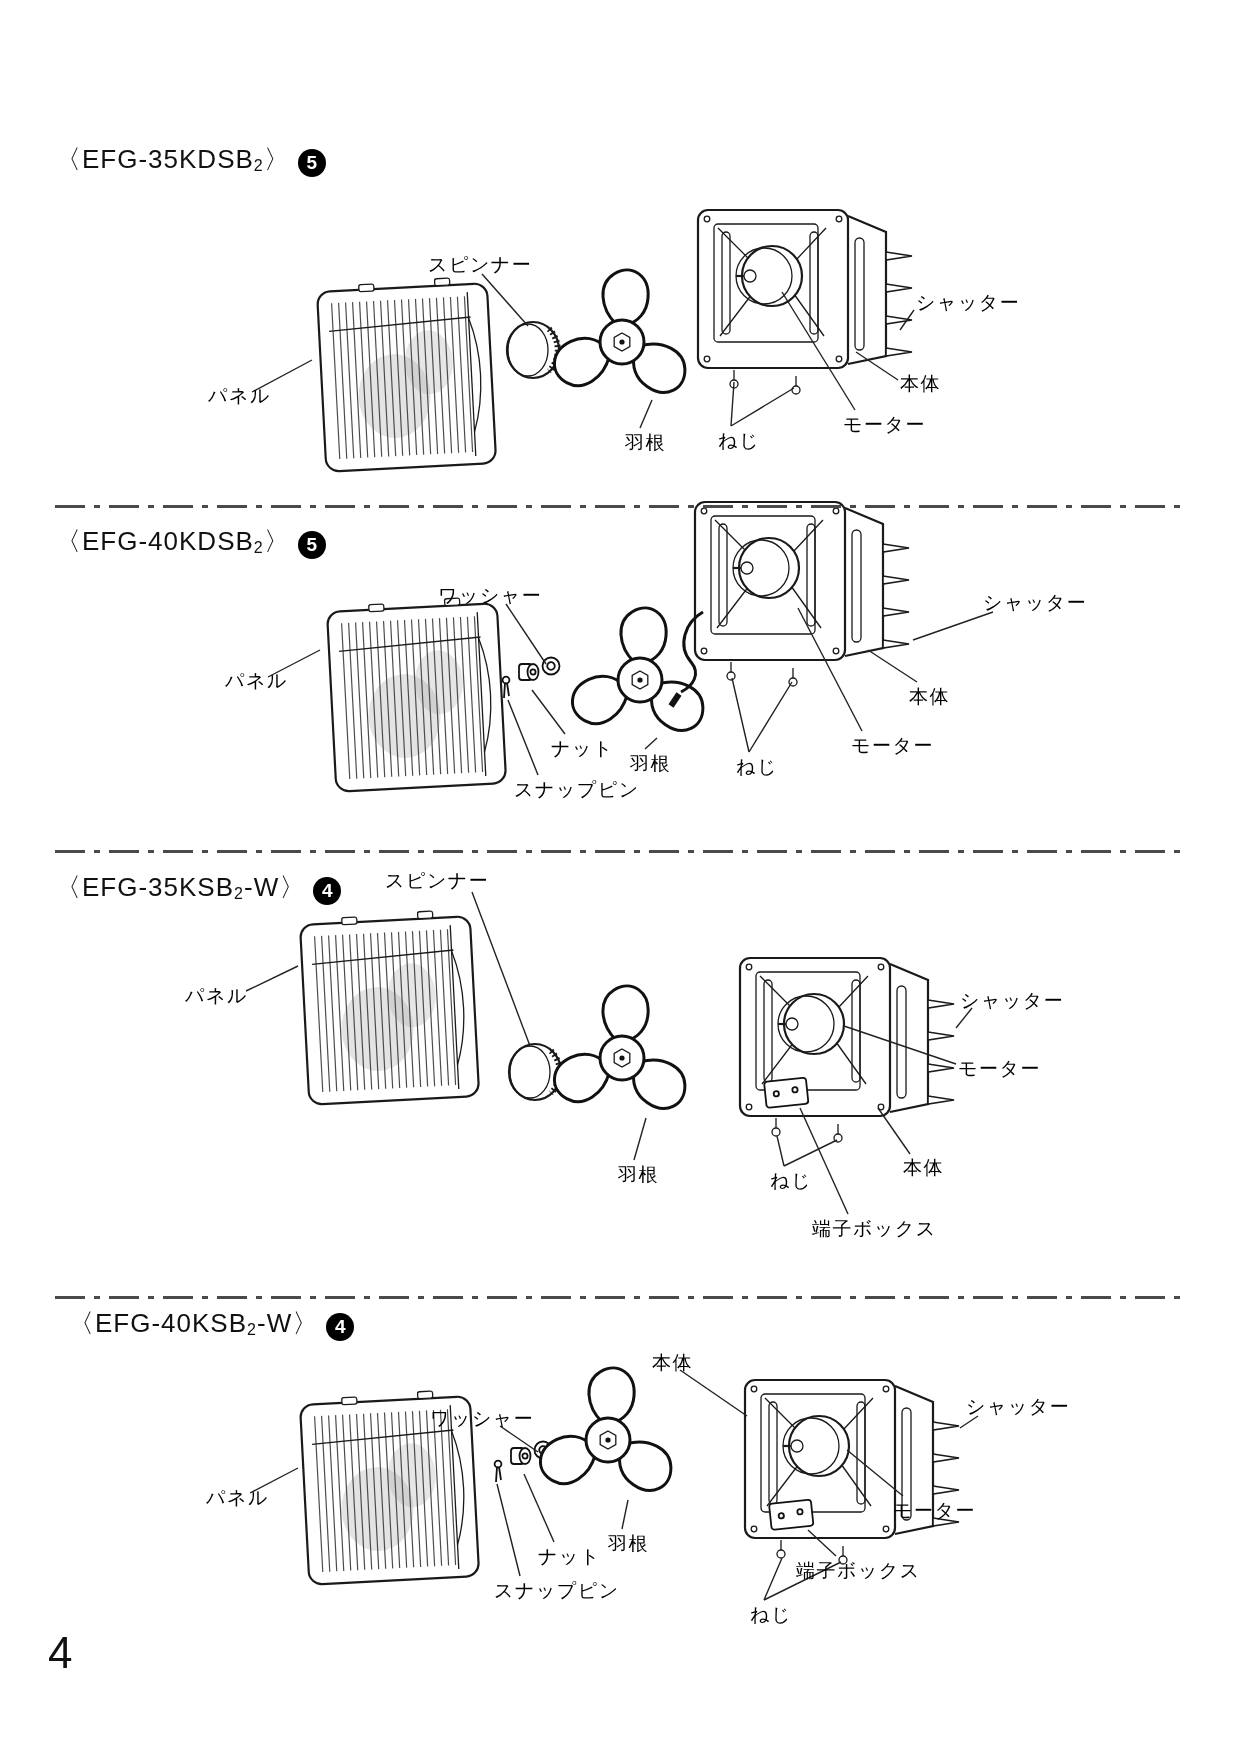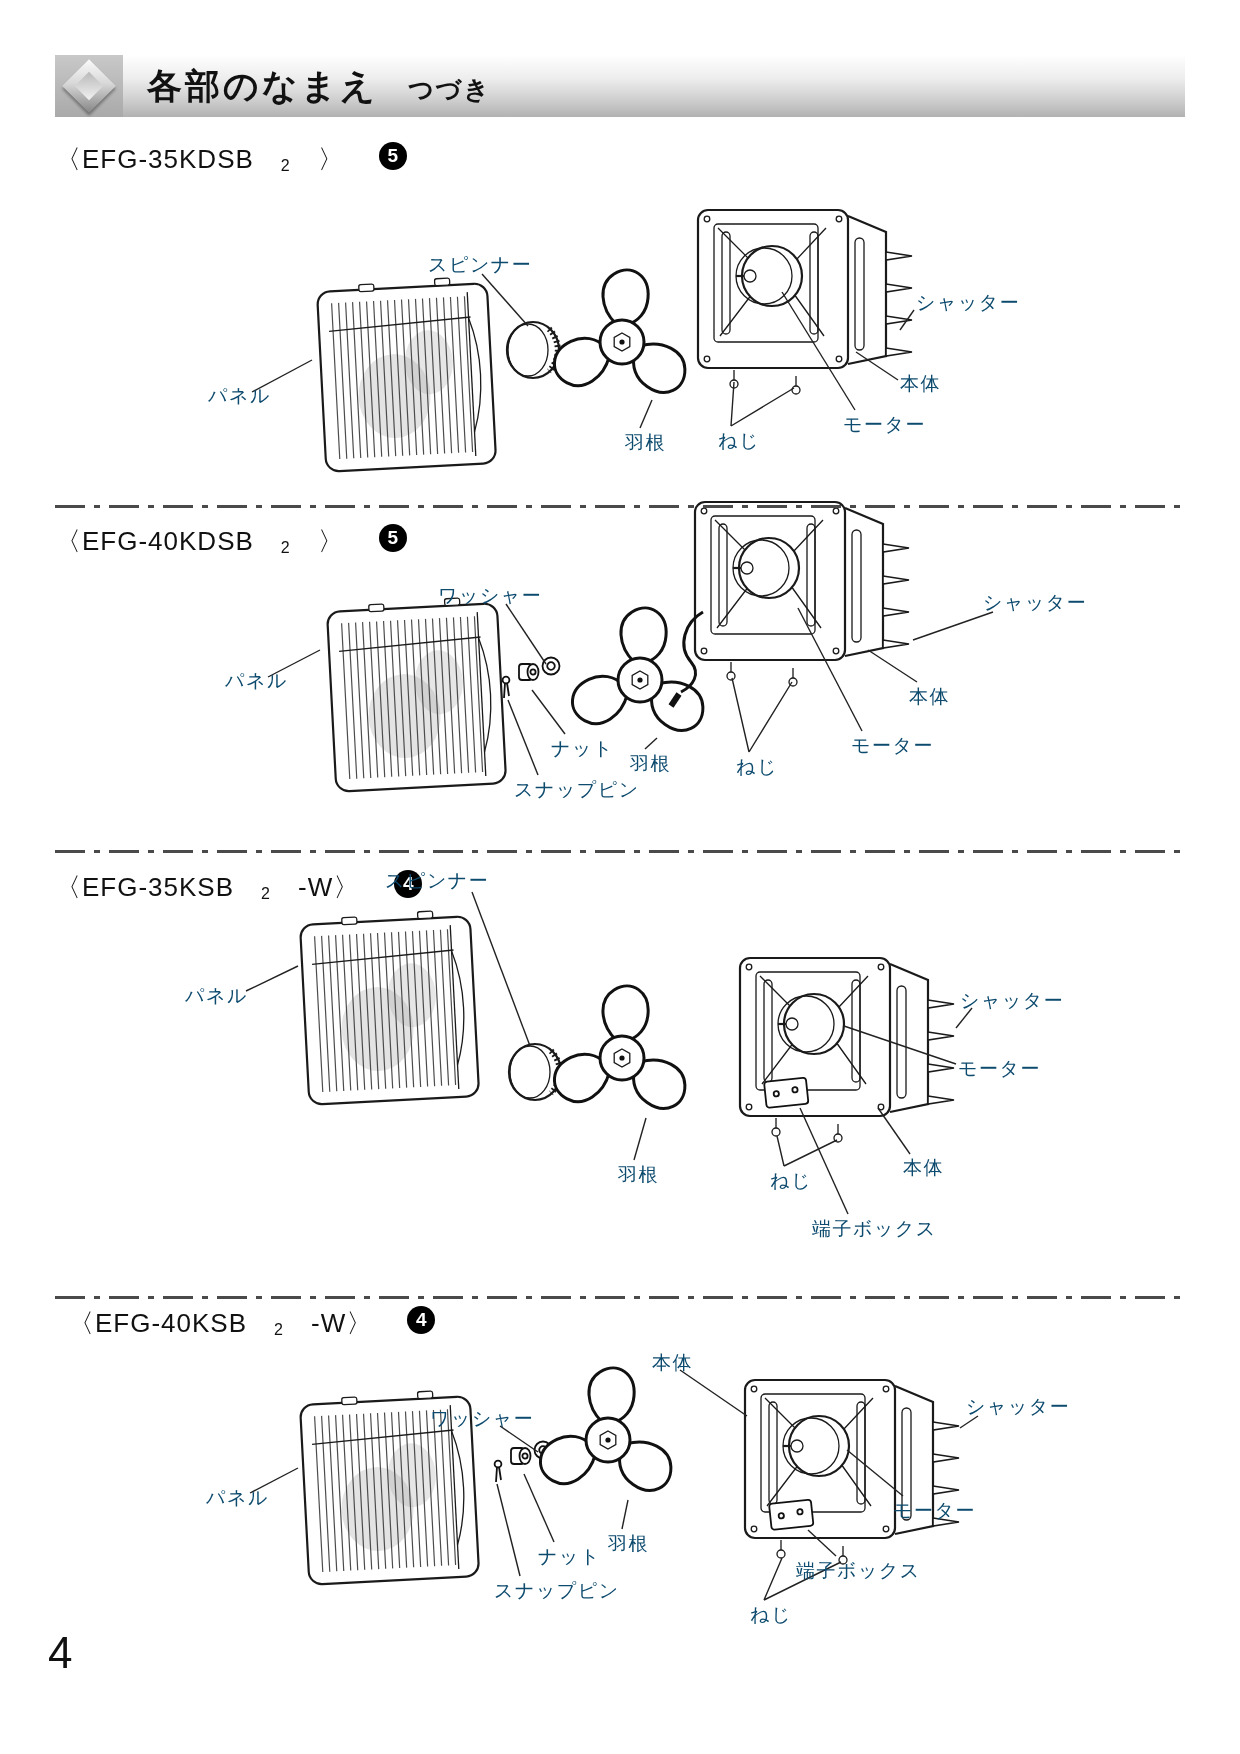--- a/index.html
+++ b/index.html
@@ -19,30 +19,30 @@
   }
   .dia{position:absolute;left:50%;top:50%;}
   .dia.outer{width:38px;height:38px;transform:translate(-50%,-50%) rotate(45deg);
     background:linear-gradient(135deg,#fafafa 0%,#d8d8d8 45%,#868686 100%);
     box-shadow:2px 2px 3px rgba(0,0,0,.35);}
   .dia.inner{width:20px;height:20px;transform:translate(-50%,-50%) rotate(45deg);
     background:linear-gradient(315deg,#f2f2f2 0%,#b9b9b9 100%);}
   .hd-title{margin-left:92px;font-size:35px;font-weight:900;letter-spacing:3px;}
   .hd-sub{margin-left:30px;font-size:25px;font-weight:800;letter-spacing:2px;padding-top:6px;}
   
-  .model-row{position:absolute;display:flex;align-items:flex-start;white-space:nowrap;gap:27px;}
+  .model-row{position:absolute;display:flex;align-items:flex-end;white-space:nowrap;}
   .model-text{font-size:26px;font-weight:500;letter-spacing:1px;}
   .model-sub{font-size:16px;align-self:flex-end;padding-bottom:2px;}
   .badge{
     width:28px;height:28px;border-radius:50%;background:#000;color:#fff;
     font-size:19px;font-weight:700;display:inline-flex;align-items:center;justify-content:center;
     margin-left:7px;
   }
   
-  .plabel{position:absolute;font-size:19px;letter-spacing:1.5px;white-space:nowrap;color:#0c4a6e;}
+  .plabel{position:absolute;font-size:19px;letter-spacing:1.5px;white-space:nowrap;color:#000000;}
   
   .divider{
     position:absolute;left:55px;width:1130px;height:3px;
     background:repeating-linear-gradient(90deg,#4a4a4a 0 30px,transparent 30px 39px,#4a4a4a 39px 45px,transparent 45px 54px);
   }
   
   svg.art{position:absolute;left:0;top:0;}
   .s2w{stroke:#1a1a1a;stroke-width:2.2;}
   .s1w{stroke:#1a1a1a;stroke-width:1.3;}
   .louver{stroke:#4c4c4c;stroke-width:1.2;fill:none;}
@@ -52,28 +52,20 @@
   .leader{stroke:#222;stroke-width:1.4;fill:none;}
   .wpart{stroke:#111;stroke-width:1.8;fill:#fff;}
   
   .pageno{position:absolute;left:48px;top:1628px;font-size:44px;font-weight:400;}
 </style>
 </head>
 <body>
 
 <div class="page">
 
-  <div class="hd">
-    <div class="hd-icon">
-      <div class="dia outer"></div>
-      <div class="dia inner"></div>
-    </div>
-    <span class="hd-title">各部のなまえ</span>
-    <span class="hd-sub">つづき</span>
-  </div>
 
   <svg class="art" width="1240" height="1754" viewBox="0 0 1240 1754" xmlns="http://www.w3.org/2000/svg" xmlns:xlink="http://www.w3.org/1999/xlink">
     <defs>
 
       <g id="g-panel">
         <rect class="s2w" x="0" y="0" width="170" height="180" rx="13" fill="#fff"></rect>
         <rect class="s1w" x="42" y="-5" width="15" height="7" rx="2" fill="#fff"></rect>
         <rect class="s1w" x="118" y="-7" width="15" height="7" rx="2" fill="#fff"></rect>
         <ellipse cx="72" cy="108" rx="36" ry="42" fill="#9a9a9a" opacity="0.28"></ellipse>
         <ellipse cx="108" cy="76" rx="24" ry="32" fill="#9a9a9a" opacity="0.25"></ellipse>

